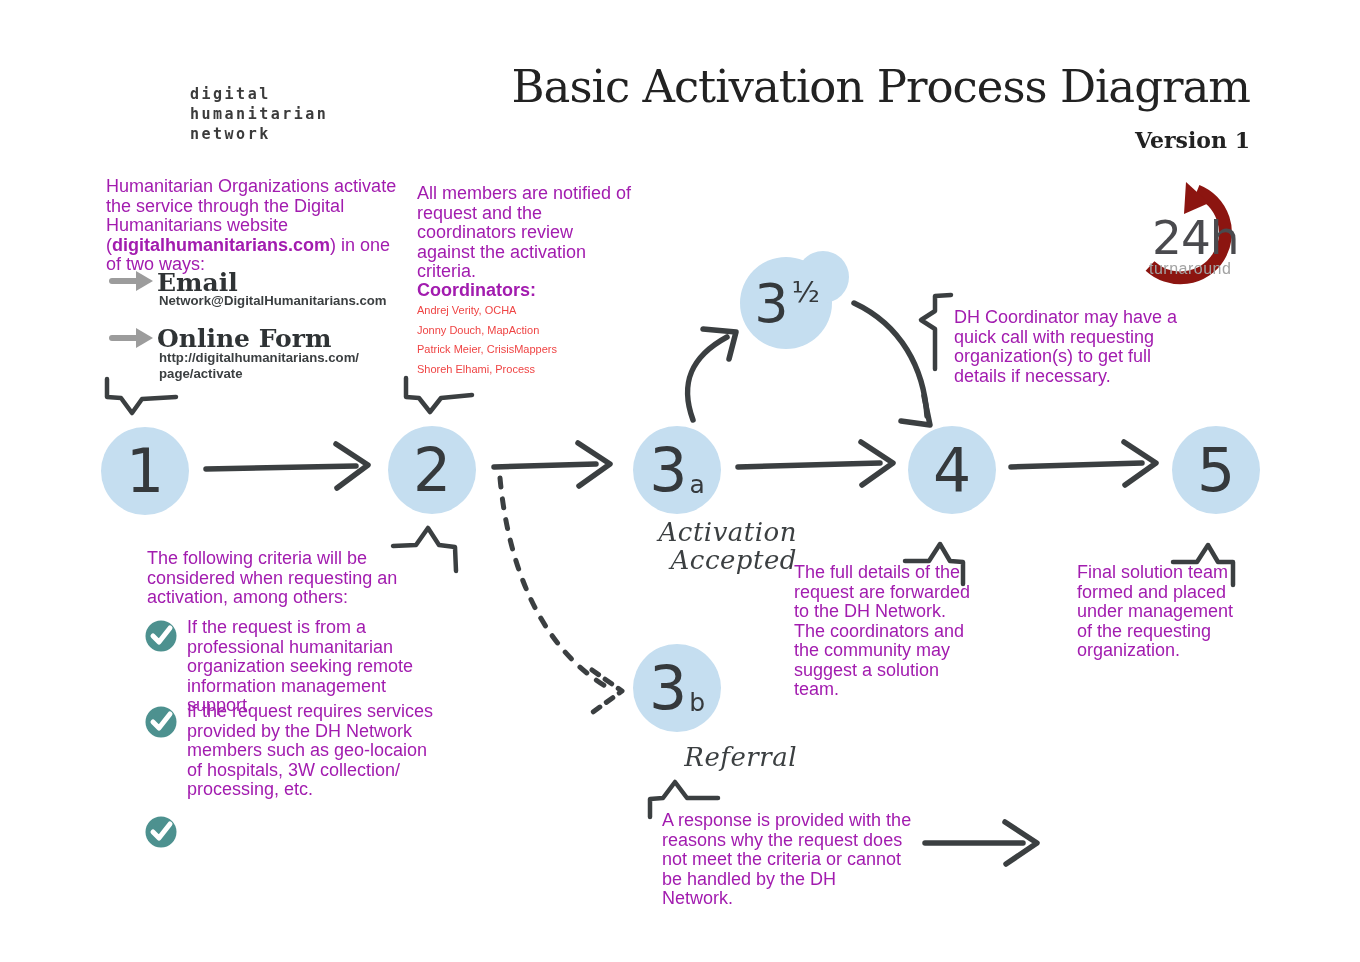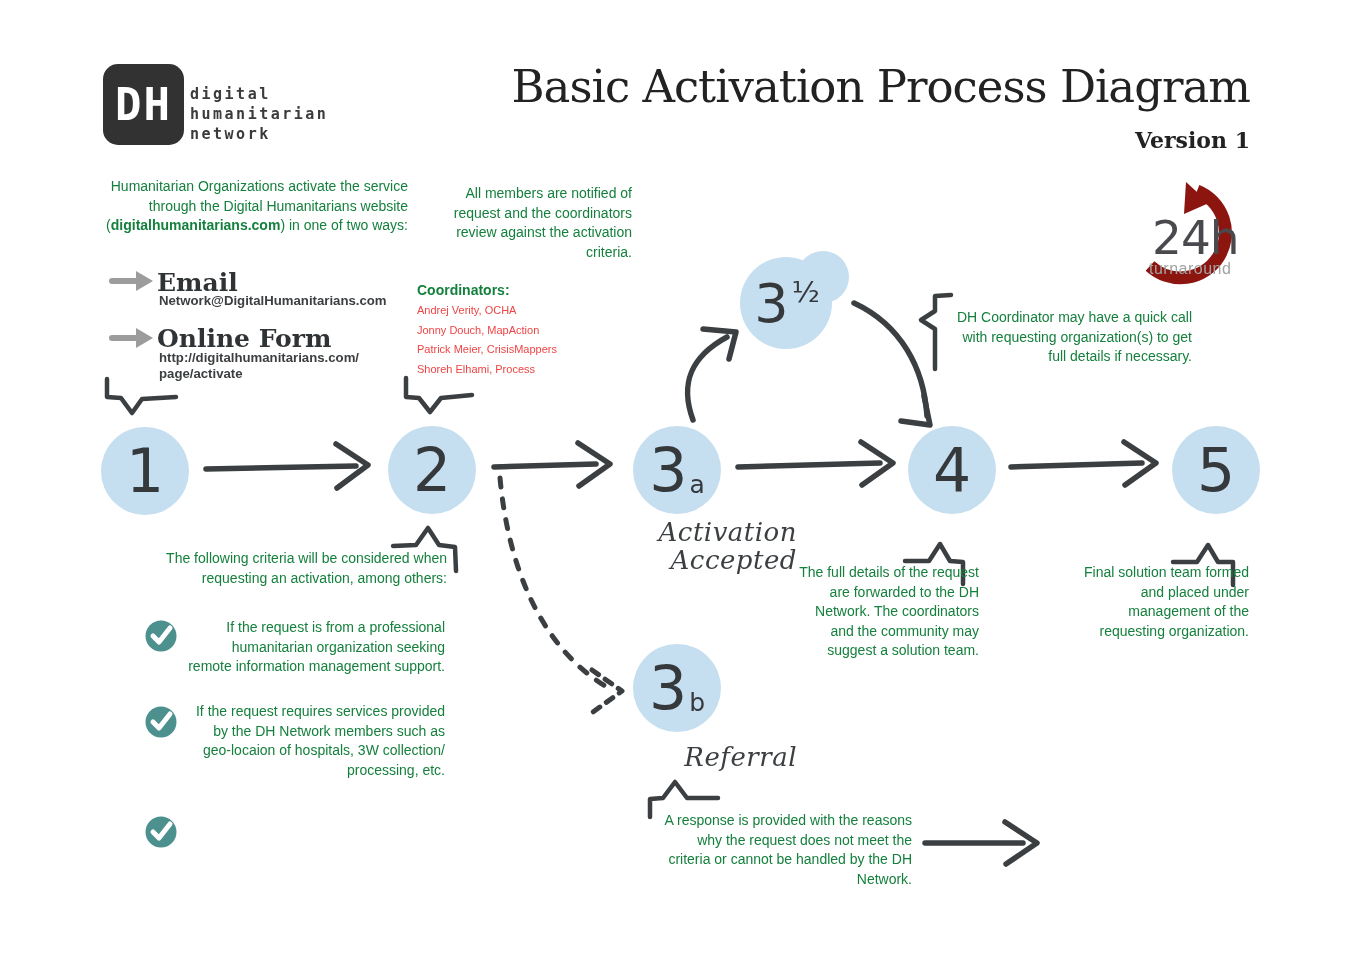--- a/index.html
+++ b/index.html
@@ -1,19 +1,19 @@
 <!DOCTYPE html>
 <html><head>
 <meta charset="utf-8">
 <style>
   html,body{margin:0;padding:0;background:#ffffff;}
   #stage{position:relative;width:1360px;height:962px;background:#fff;overflow:hidden;
          font-family:"Liberation Sans",sans-serif;color:#3f4347;}
   .abs{position:absolute;}
-  .body-txt{font-size:14px;line-height:19.5px;color:#15803d;text-align:right;}
+  .body-txt{font-size:18px;line-height:19.5px;color:#a21caf;}
   .bold{font-weight:bold;}
   .title{font-family:"DejaVu Serif",serif;font-size:45px;letter-spacing:-1px;color:#222;white-space:nowrap;}
   .version{font-family:"DejaVu Serif",serif;font-size:22px;font-weight:bold;color:#222;}
   .slab-label{font-family:"DejaVu Serif",serif;font-size:25px;font-weight:bold;color:#2f3335;}
   .small-bold{font-size:13.2px;font-weight:bold;color:#3b3f41;}
   .logo-box{left:103px;top:64px;width:81px;height:81px;background:#333233;border-radius:15px;
             display:flex;align-items:center;justify-content:center;}
   .logo-dh{font-family:"DejaVu Sans Mono",monospace;font-weight:bold;font-size:44px;color:#fff;letter-spacing:2px;}
   .logo-line{font-family:"DejaVu Sans Mono",monospace;font-weight:bold;font-size:15px;letter-spacing:2.5px;
              color:#3b3b3b;line-height:20px;}
@@ -121,23 +121,20 @@
         <circle cx="161" cy="722" r="15.5" fill="#4d918f"></circle>
         <path d="M153,722 L159,728 L170,714" stroke="#fff" stroke-width="5" fill="none" stroke-linecap="round" stroke-linejoin="round"></path>
       </g>
       <g>
         <circle cx="161" cy="832" r="15.5" fill="#4d918f"></circle>
         <path d="M153,832 L159,838 L170,824" stroke="#fff" stroke-width="5" fill="none" stroke-linecap="round" stroke-linejoin="round"></path>
       </g>
     </g>
   </svg>
 
-  <div class="abs logo-box">
-    <span class="logo-dh">DH</span>
-  </div>
   <div class="abs" style="left:190px;top:84px;">
     <div class="logo-line">digital</div>
     <div class="logo-line">humanitarian</div>
     <div class="logo-line">network</div>
   </div>
 
   <div class="abs title" style="right:110px;top:60px;">Basic Activation Process Diagram</div>
   <div class="abs version" style="right:110px;top:127px;">Version 1</div>
 
   <div class="abs body-txt" style="left:106px;top:177px;width:302px;">

